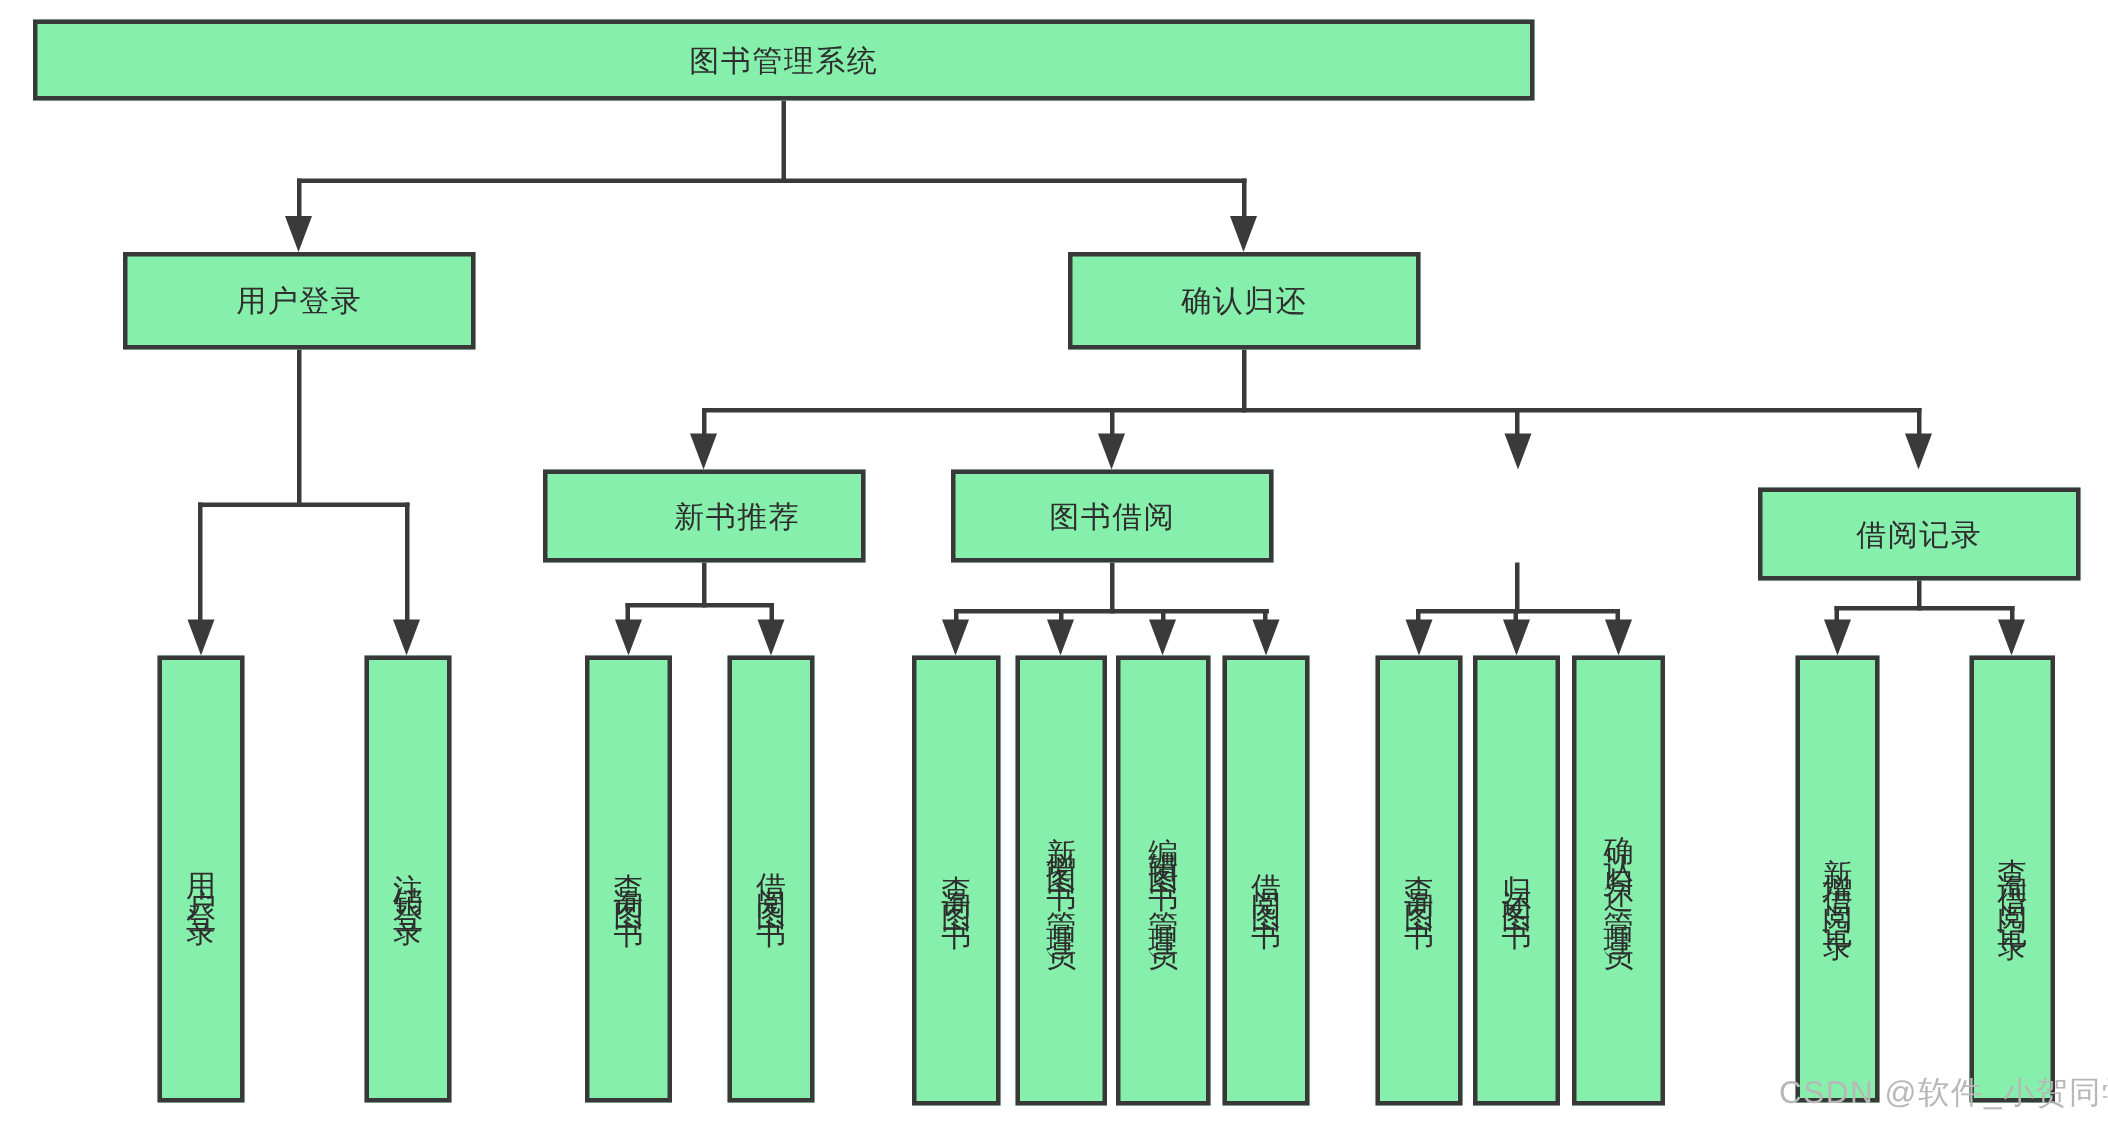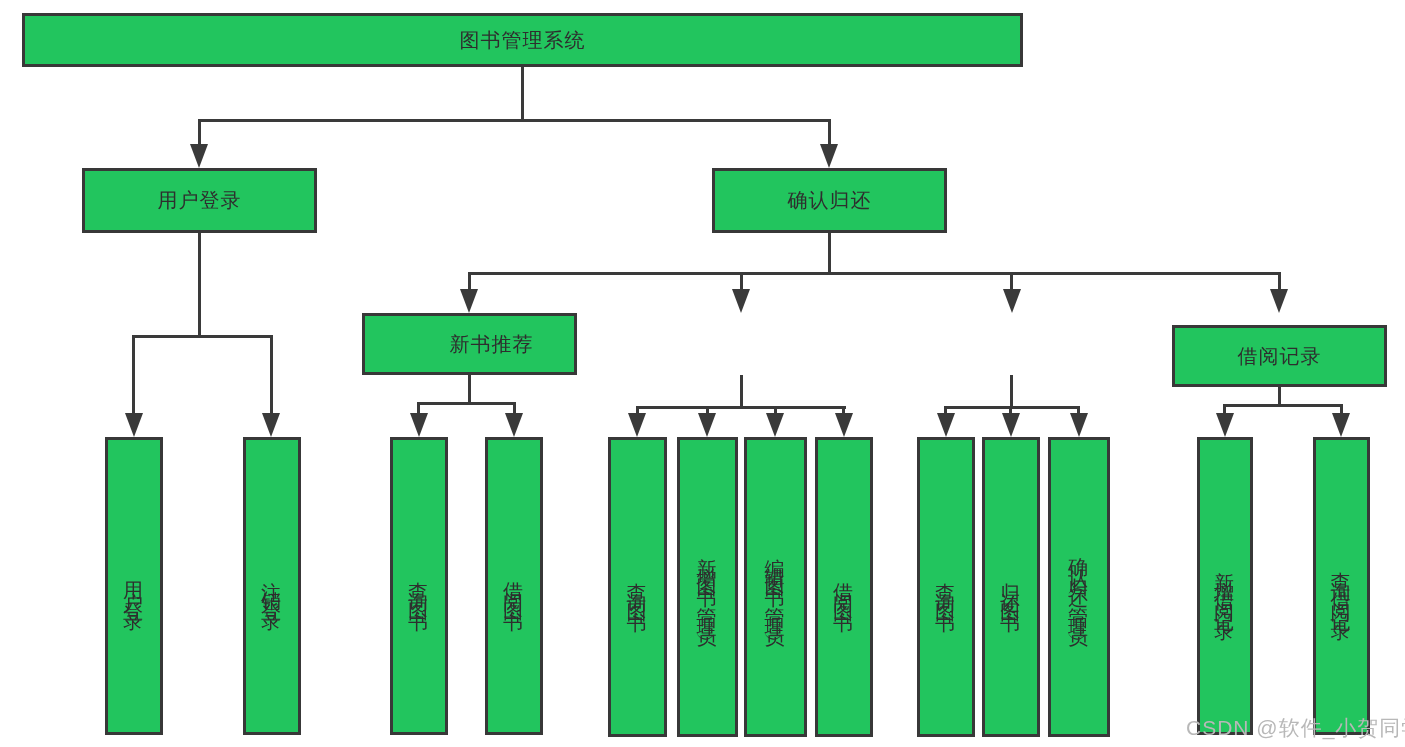--- a/index.html
+++ b/index.html
@@ -8,21 +8,21 @@
     width: 1405px;
     height: 747px;
     background: #ffffff;
     font-family: "Liberation Sans", sans-serif;
     overflow: hidden;
   }
   .stage * { box-sizing: border-box; }
 
   .box {
     position: absolute;
-    background: #22c55e;
+    background: #86efac;
     border: 3px solid #383838;
     color: #2e2e2e;
     display: flex;
     align-items: center;
     justify-content: center;
     font-size: 20px;
     letter-spacing: 1px;
     z-index: 2;
   }
   .leaf span {
@@ -86,20 +86,21 @@
   <div class="line" style="left:468px; top:272px; width:3px; height:22px;"></div>
   <div class="arrow-head" style="left:460px; top:289px;"></div>
   <div class="line" style="left:740px; top:272px; width:3px; height:22px;"></div>
   <div class="arrow-head" style="left:732px; top:289px;"></div>
   <div class="line" style="left:1010px; top:272px; width:3px; height:22px;"></div>
   <div class="arrow-head" style="left:1003px; top:289px;"></div>
   <div class="line" style="left:1278px; top:272px; width:3px; height:22px;"></div>
   <div class="arrow-head" style="left:1270px; top:289px;"></div>
 
   <div class="box" style="left:362px; top:313px; width:215px; height:62px;padding-left:44px;">新书推荐</div>
+  <div class="box" style="left:634px; top:313px; width:215px; height:62px;">图书借阅</div>
   <div class="box" style="left:1172px; top:325px; width:215px; height:62px;">借阅记录</div>
 
   <div class="line" style="left:468px; top:375px; width:3px; height:30px;"></div>
   <div class="line" style="left:417px; top:402px; width:99px; height:3px;"></div>
   <div class="line" style="left:417px; top:402px; width:3px; height:15px;"></div>
   <div class="arrow-head" style="left:410px; top:413px;"></div>
   <div class="line" style="left:513px; top:402px; width:3px; height:15px;"></div>
   <div class="arrow-head" style="left:505px; top:413px;"></div>
 
   <div class="line" style="left:740px; top:375px; width:3px; height:34px;"></div>

